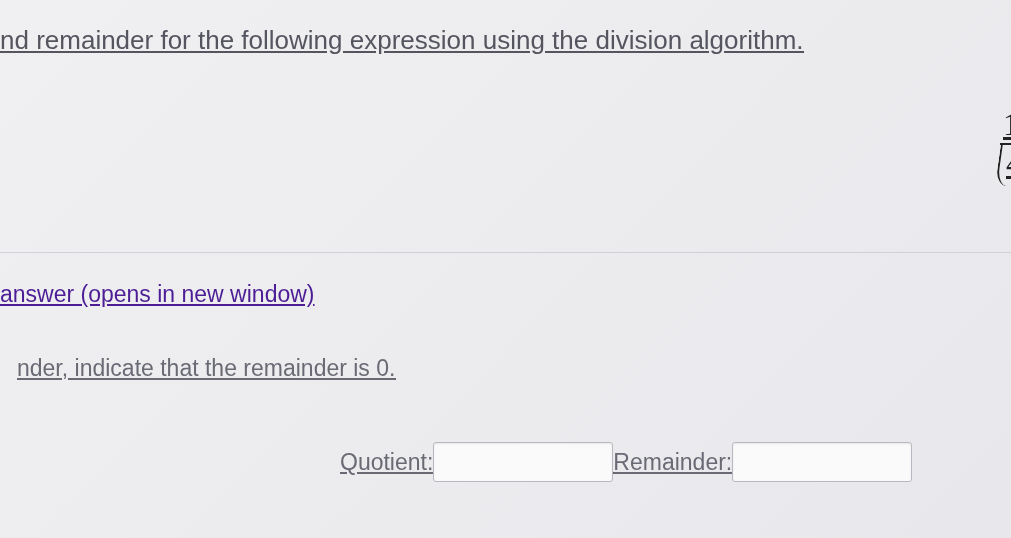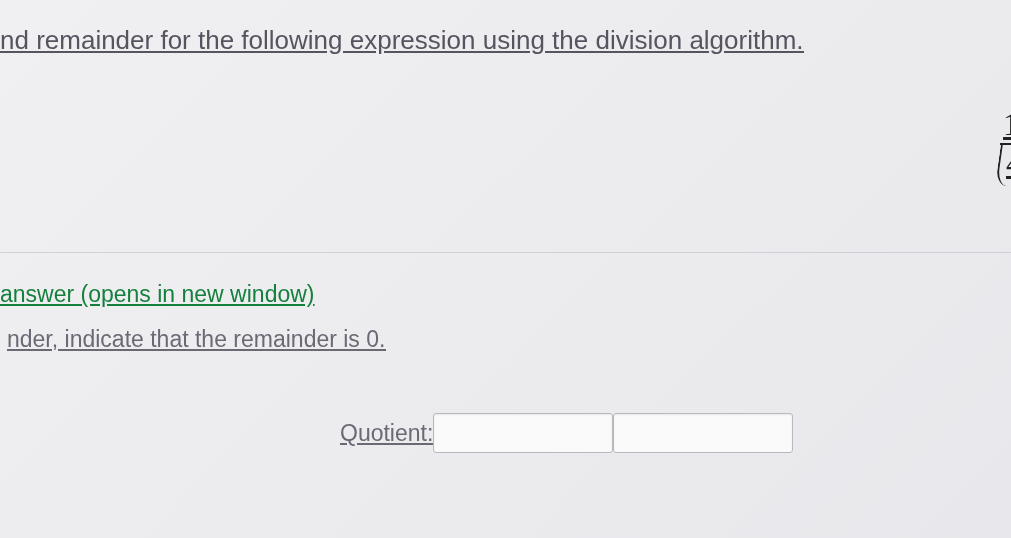--- a/index.html
+++ b/index.html
@@ -56,33 +56,33 @@
       width: 12px;
       border-left: 2px solid #222;
       border-bottom-left-radius: 12px 18px;
       transform: skewX(-8deg);
     }
     .divider-line {
       border-top: 1px solid #d0d0d8;
       margin-bottom: 28px;
     }
     .answer-link {
-      color: #15803d;
+      color: #4c1d95;
       font-size: 23px;
       font-weight: 400;
       padding-left: 0;
       cursor: pointer;
-      margin-bottom: 18px;
       display: inline-block;
     }
     .remainder-note {
       font-size: 23px;
       color: #6a6a75;
-      padding-left: 7px;
+      padding-left: 17px;
       margin-bottom: 60px;
+      margin-top: 47px;
     }
     .answer-row {
       display: flex;
       align-items: center;
       justify-content: flex-start;
       padding-left: 340px;
     }
     .field-label {
       font-size: 23px;
       color: #6a6a75;
@@ -119,15 +119,16 @@
 
   <div>
     <span class="answer-link">answer (opens in new window)</span>
   </div>
 
   <div class="remainder-note">nder, indicate that the remainder is 0.</div>
 
   <div class="answer-row">
     <span class="field-label">Quotient:</span>
     <input type="text" class="answer-input" value="" style="">
+    <span class="field-label">Remainder:</span>
     <input type="text" class="answer-input" value="" style="">
   </div>
 </div>
 
 </body></html>

